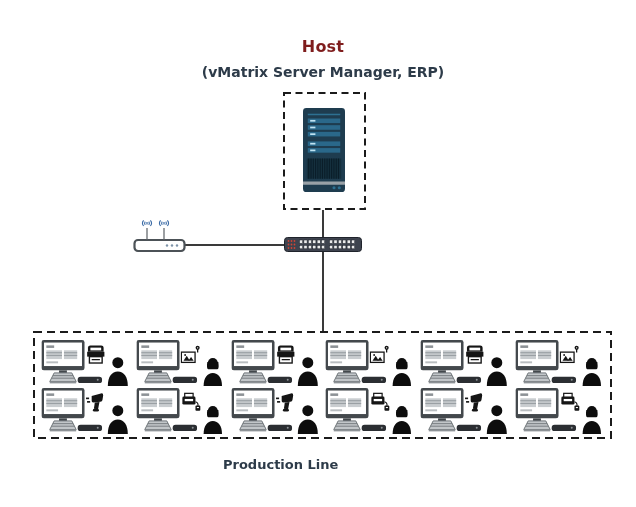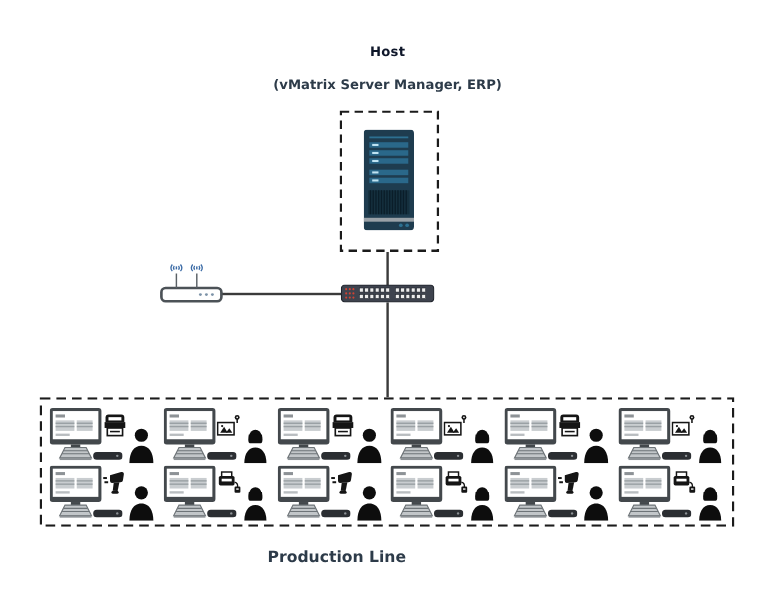--- a/index.html
+++ b/index.html
@@ -1,22 +1,22 @@
 <!DOCTYPE html>
 <html><head>
 <meta charset="utf-8">
 <style>
   html,body{margin:0;padding:0;background:#ffffff;}
   body{font-family:"DejaVu Sans","Liberation Sans",sans-serif;}
   .canvas{position:relative;width:636px;height:507px;background:#ffffff;overflow:hidden;}
   .abs{position:absolute;}
   .title{position:absolute;top:37px;left:173px;width:300px;text-align:center;
-         font-size:11px;font-weight:bold;color:#0f172a;letter-spacing:.2px;}
+         font-size:16px;font-weight:bold;color:#7f1d1d;letter-spacing:.2px;}
   .subtitle{position:absolute;top:64px;left:148px;width:350px;text-align:center;
-         font-size:11px;font-weight:bold;color:#2d3b49;}
+         font-size:14px;font-weight:bold;color:#2d3b49;}
   .prod-label{position:absolute;top:457px;left:223px;width:200px;
          font-size:13px;font-weight:bold;color:#2d3b49;}
   .line{position:absolute;background:#3a3a3a;}
   .grid{position:absolute;left:33px;top:331px;width:579px;height:108px;
         display:grid;grid-template-columns:repeat(6,1fr);grid-template-rows:1fr 1fr;
         padding:8px 5px 4px;box-sizing:border-box;justify-items:center;align-items:center;}
   .ws{line-height:0;}
   svg{display:block;}
   .defs{position:absolute;width:0;height:0;overflow:hidden;}
 </style>

